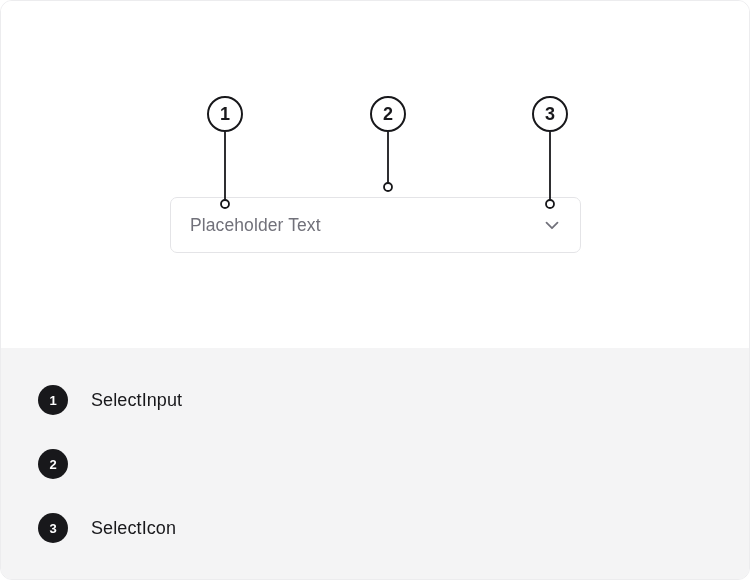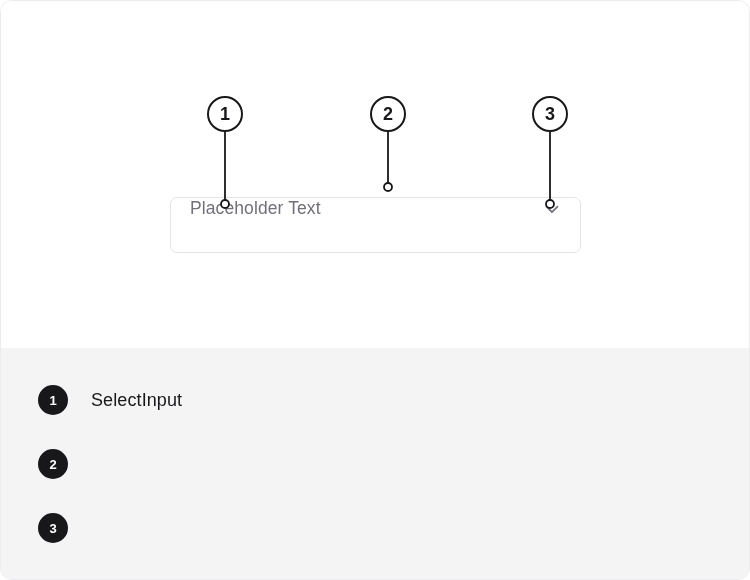--- a/index.html
+++ b/index.html
@@ -44,20 +44,21 @@
     height: 56px;
     box-sizing: border-box;
     border: 1px solid #e4e4e7;
     border-radius: 7px;
     background: #ffffff;
   }
   .select-trigger {
     position: absolute;
     inset: 0;
     display: flex;
+    align-items: center;
     justify-content: space-between;
     padding: 0 17px 0 19px;
     box-sizing: border-box;
     cursor: default;
   }
   .select-placeholder {
     font-size: 17.5px;
     color: #71717a;
     letter-spacing: 0.1px;
     white-space: nowrap;
@@ -202,18 +203,19 @@
       <div class="legend-item">
         <span class="legend-badge">
           <span>2</span>
         </span>
       </div>
 
       <div class="legend-item">
         <span class="legend-badge">
           <span>3</span>
         </span>
+        <span class="legend-label">SelectIcon</span>
       </div>
 
     </div>
   </div>
 
 </div>
 
 </body></html>

